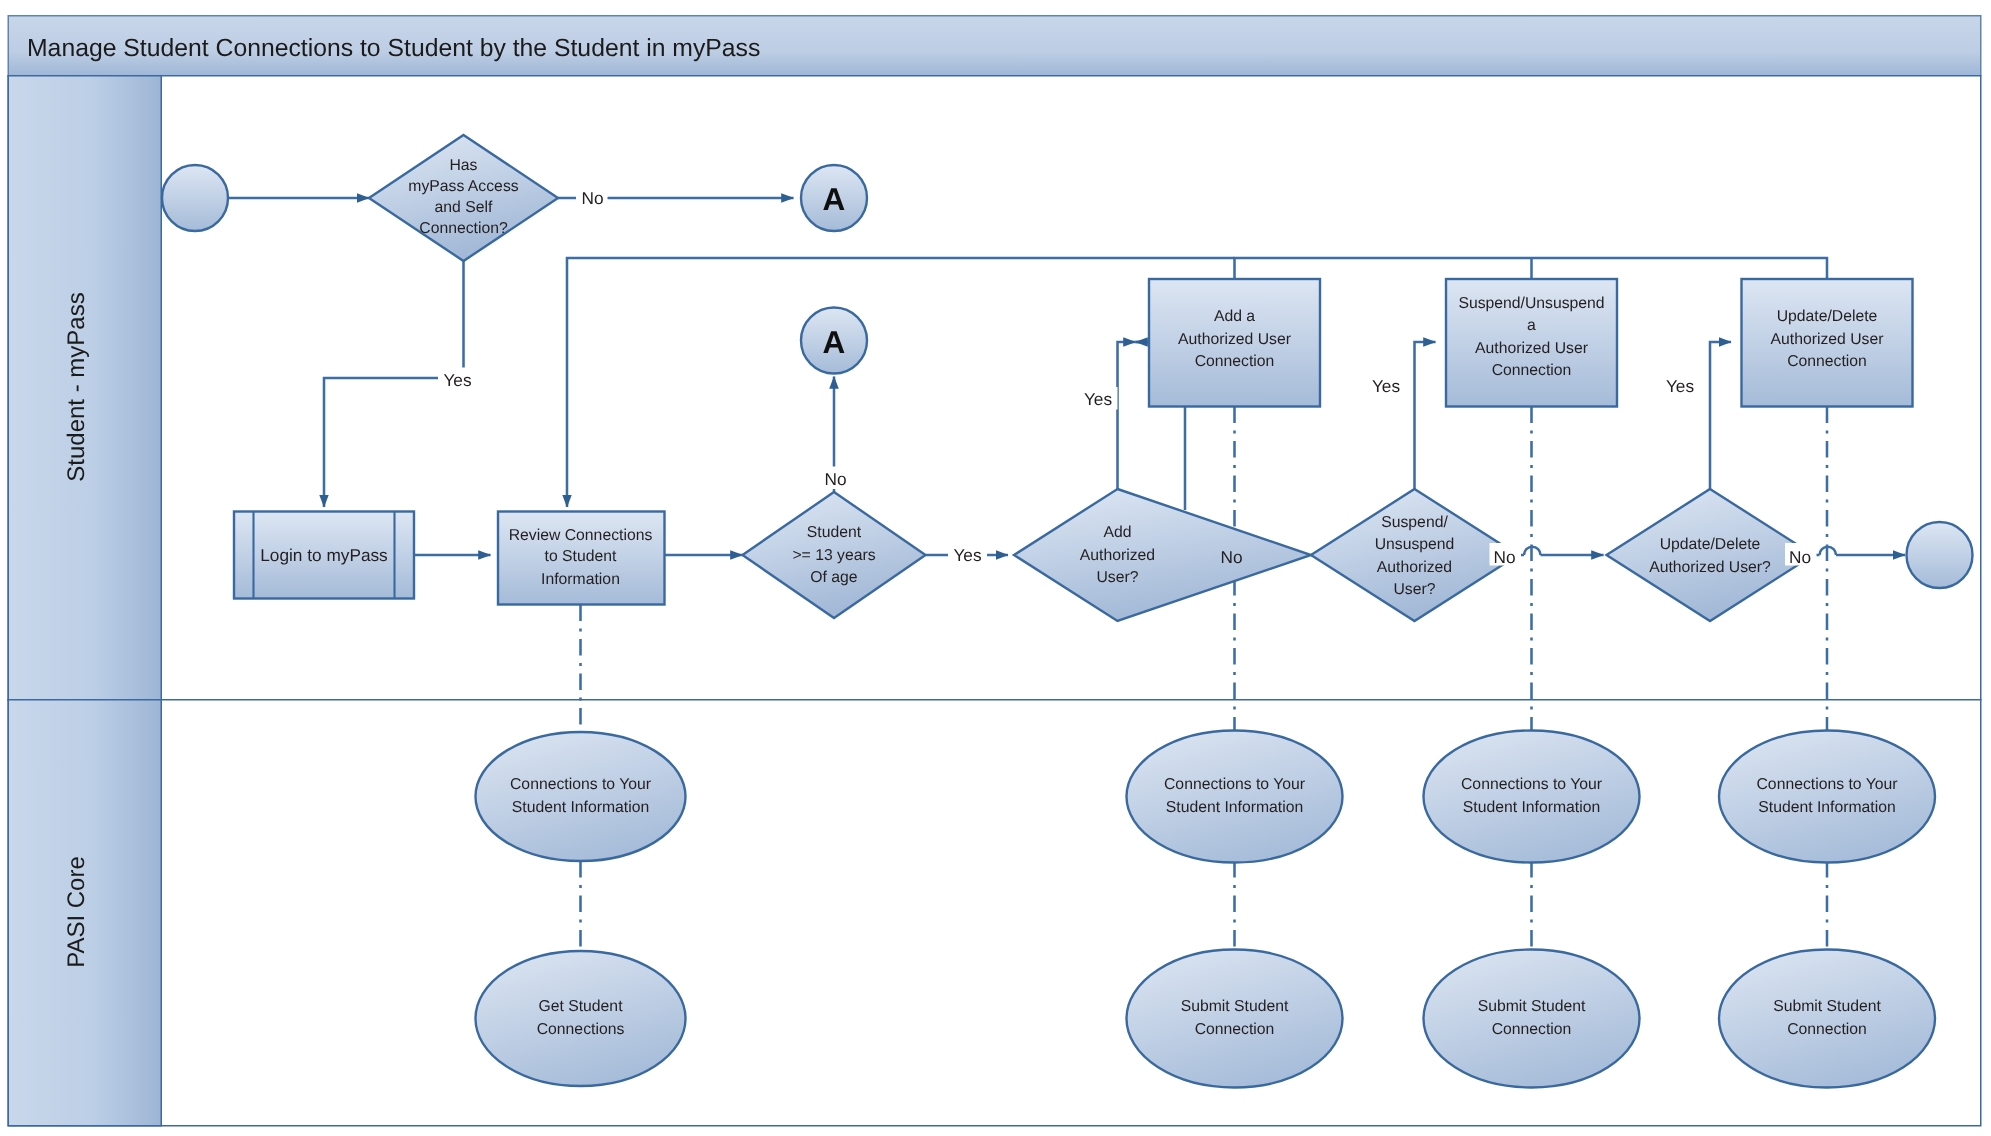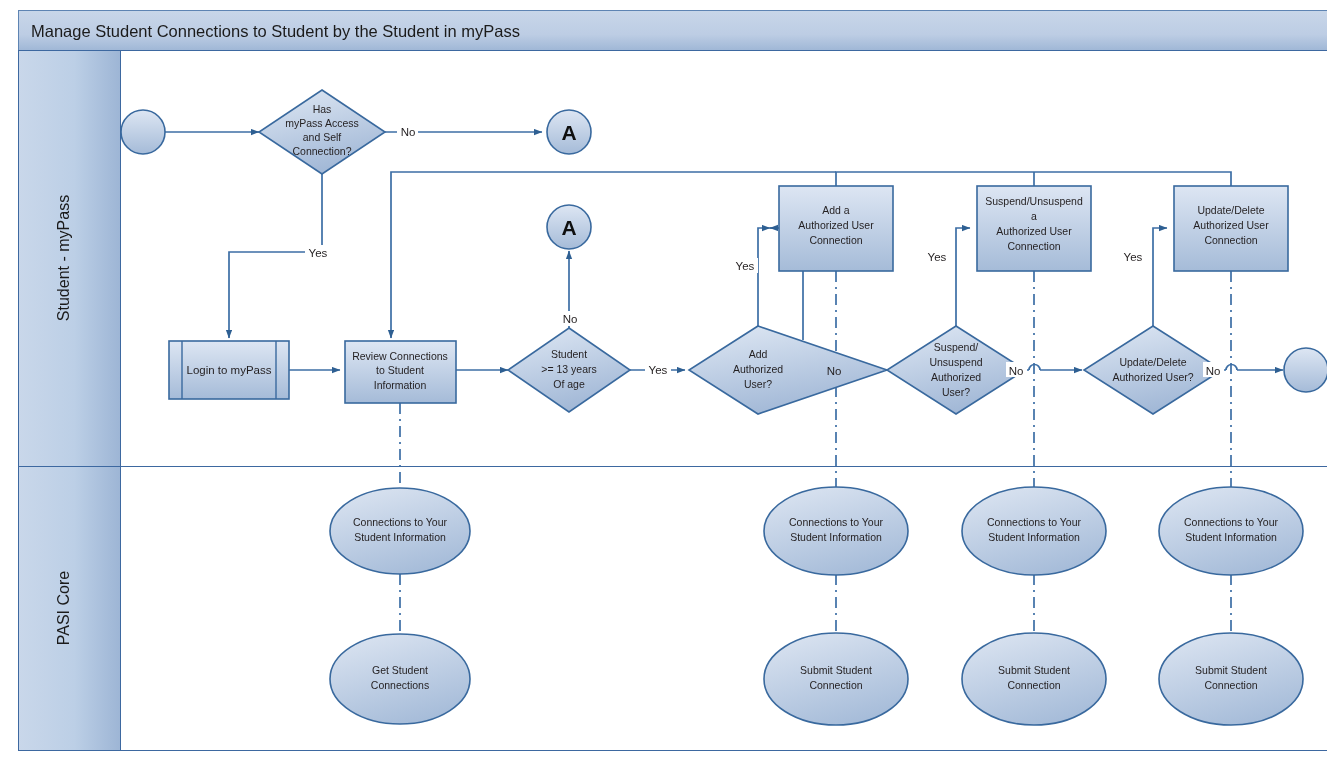--- a/index.html
+++ b/index.html
@@ -1,17 +1,17 @@
 <!DOCTYPE html>
 <html><head>
 <meta charset="utf-8">
 <style>
   html,body{margin:0;padding:0;background:#ffffff;}
   body{width:1327px;height:757px;overflow:hidden;font-family:"Liberation Sans",sans-serif;}
-  #canvas{position:relative;width:1179px;height:757px;margin-left:13px;}
+  #canvas{position:relative;width:1179px;height:757px;}
   svg{display:block;}
   .shp-text{font-family:"Liberation Sans",sans-serif;fill:#231f20;text-anchor:middle;}
   .t11{font-size:11.5px;}
   .t10{font-size:10.5px;}
   .lbl{font-family:"Liberation Sans",sans-serif;font-size:11.5px;fill:#231f20;text-anchor:middle;}
   .lane-title{font-family:"Liberation Sans",sans-serif;font-size:16px;fill:#1b1b1b;text-anchor:middle;}
   .diagram-title{font-family:"Liberation Sans",sans-serif;font-size:16.5px;fill:#1b1b1b;}
   .conn-A{font-family:"Liberation Sans",sans-serif;font-size:21px;font-weight:bold;fill:#0f0f0f;text-anchor:middle;}
 </style>
 </head>

